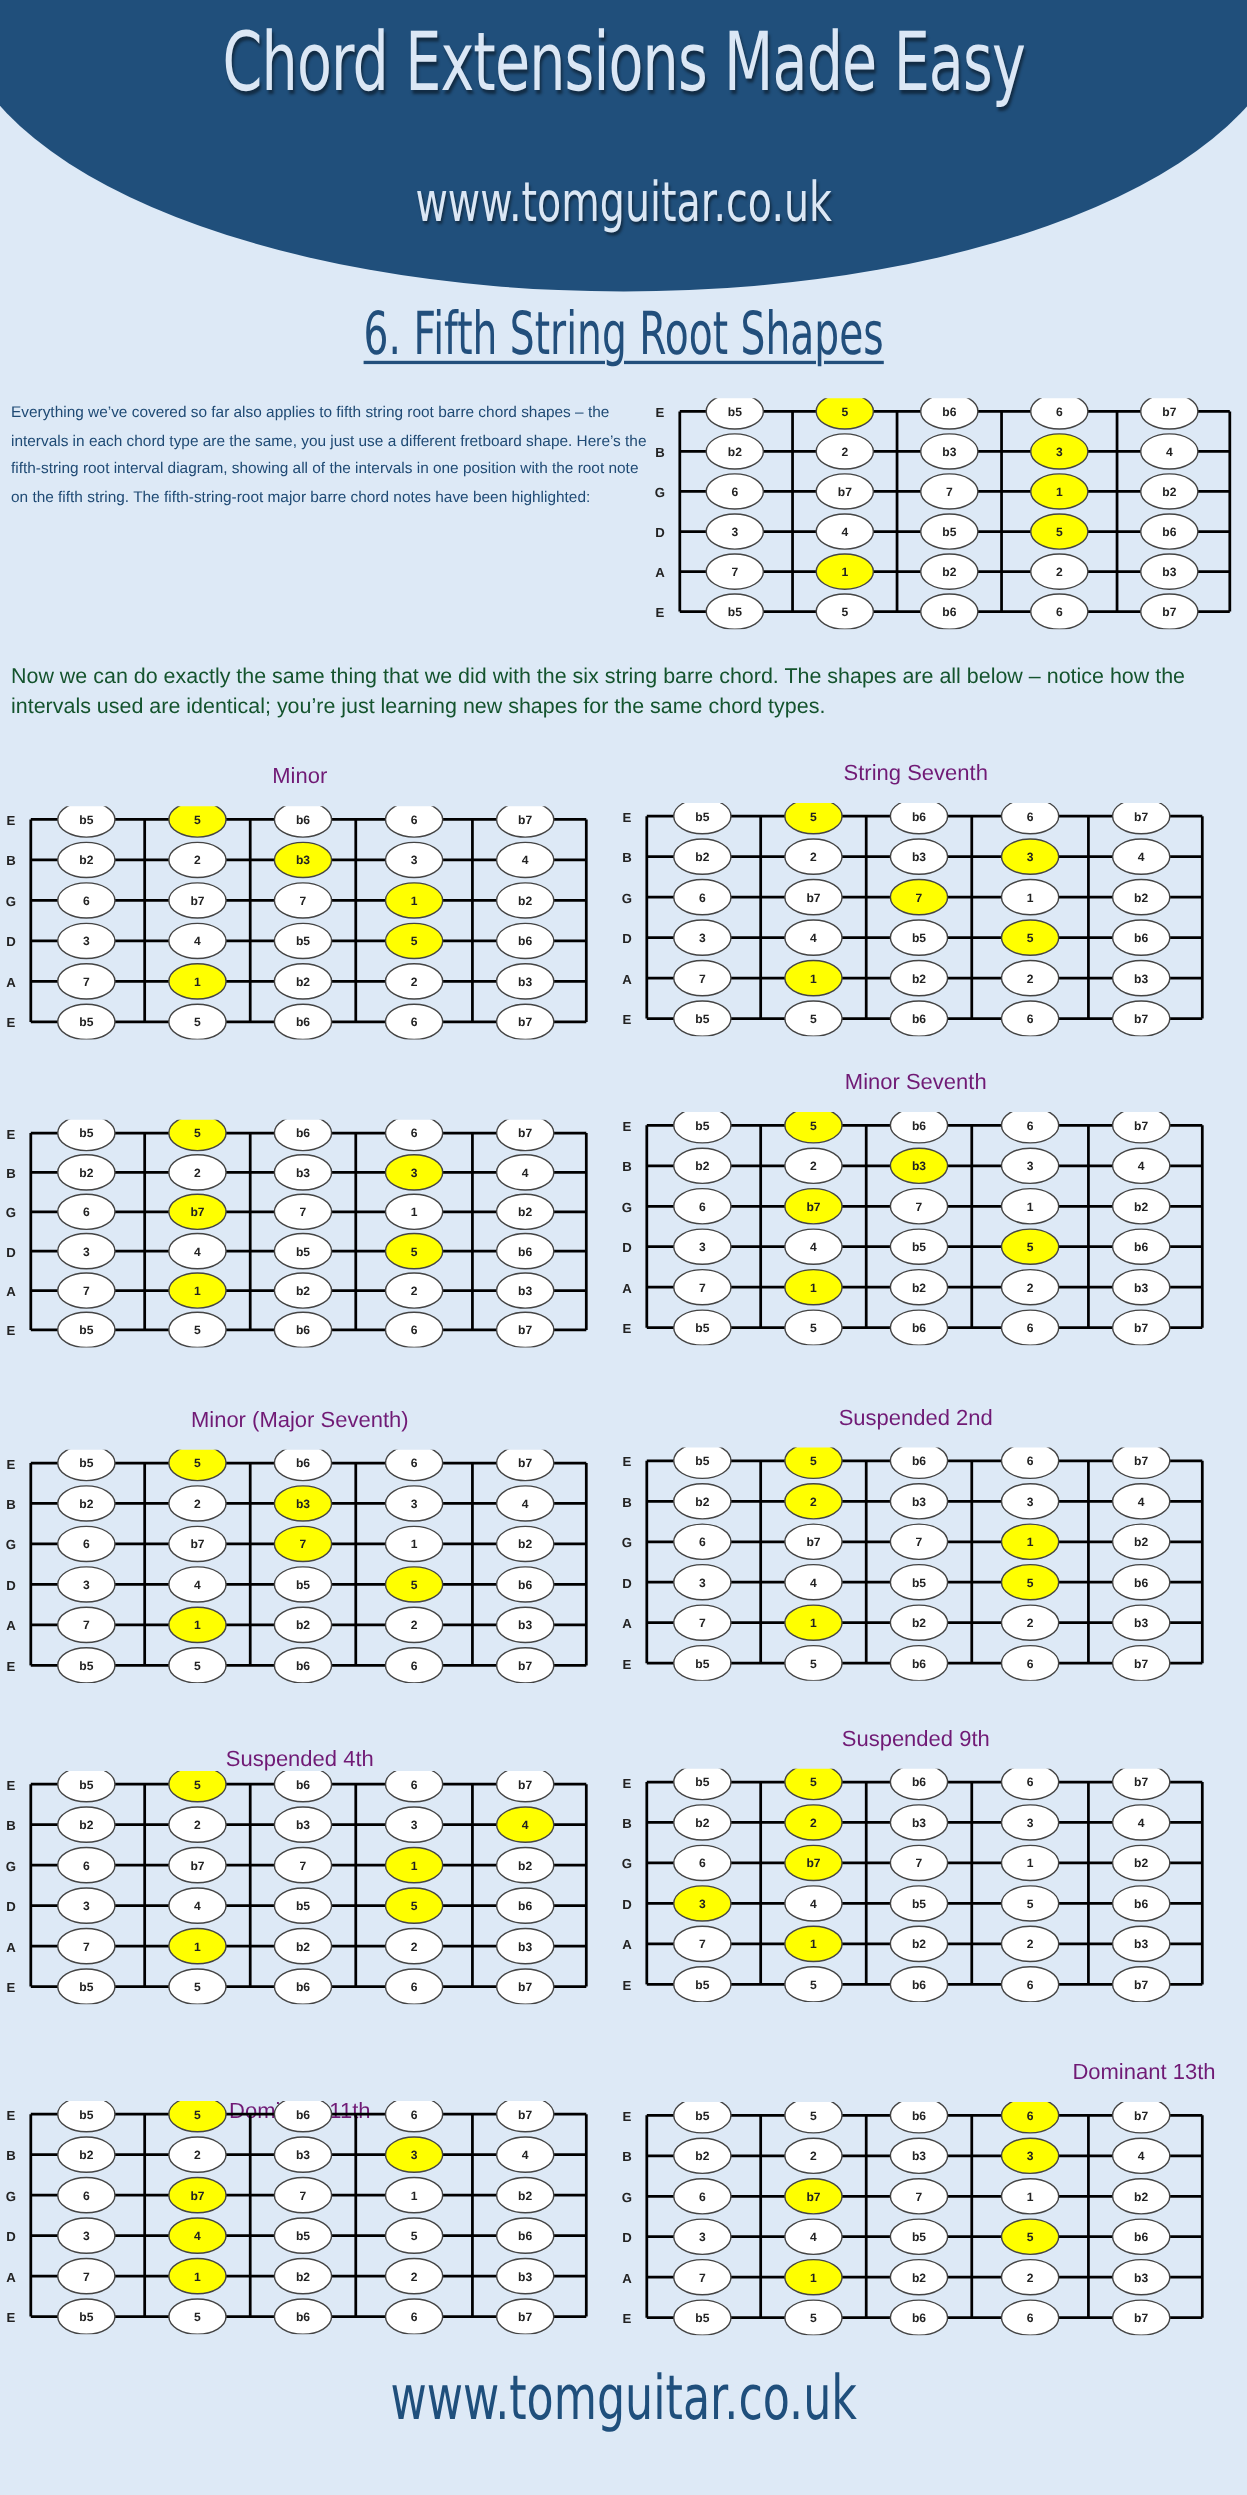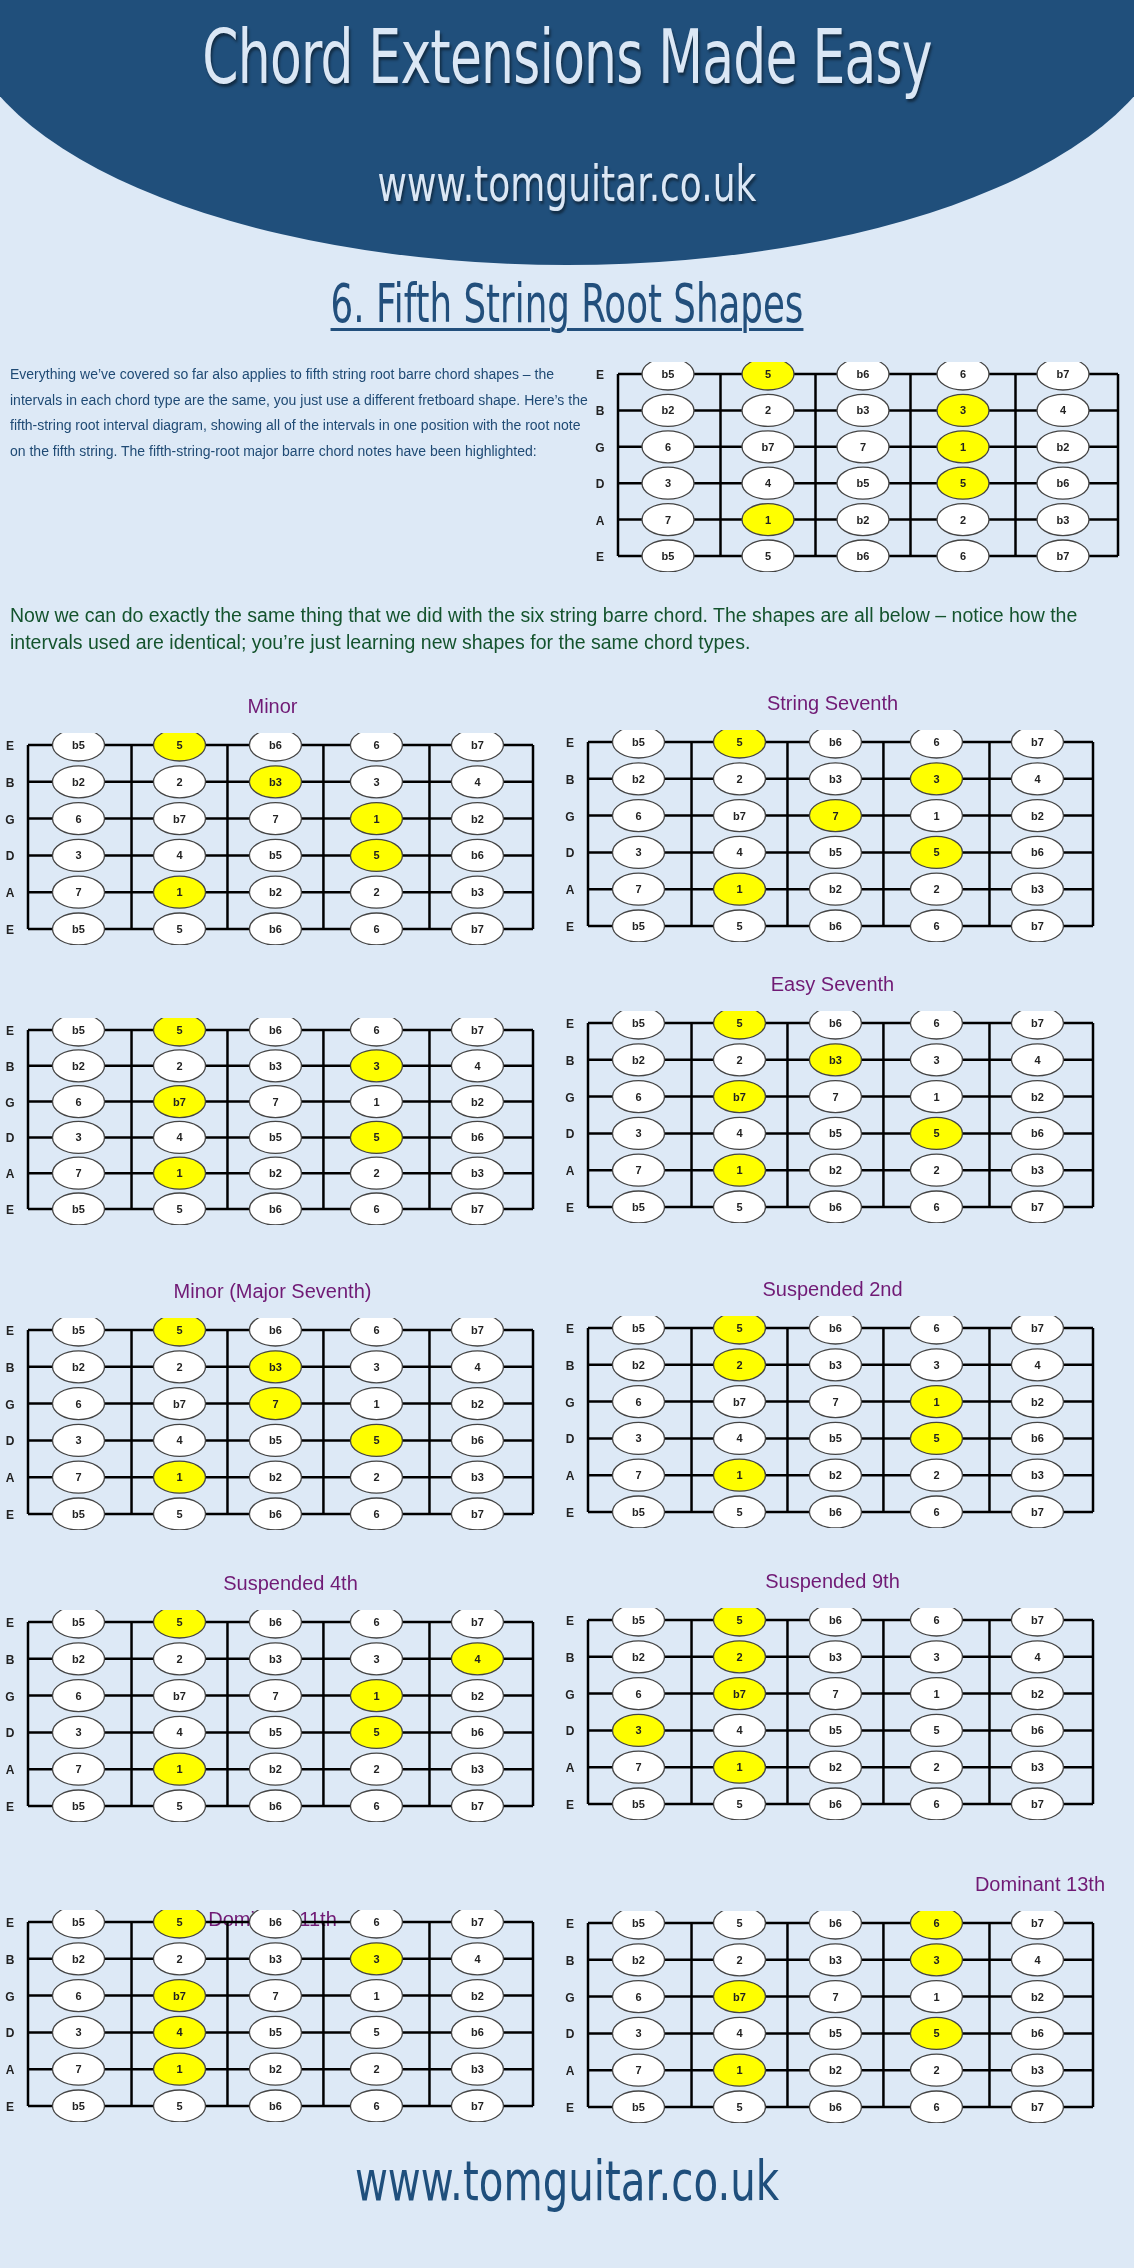--- a/index.html
+++ b/index.html
@@ -630,21 +630,21 @@
           <ellipse cx="376.45" cy="191" rx="26" ry="16" fill="#ffffff" stroke="#444" stroke-width="1.3"></ellipse>
           <text x="376.45" y="195" font-size="11" text-anchor="middle" fill="#222">6</text>
         </g>
         <g>
           <ellipse cx="477.45" cy="191" rx="26" ry="16" fill="#ffffff" stroke="#444" stroke-width="1.3"></ellipse>
           <text x="477.45" y="195" font-size="11" text-anchor="middle" fill="#222">b7</text>
         </g>
       </svg>
     </div>
     <div class="diagram" style="left: 560px; top: 973px; width: 545px; height: 250px;">
-      <div class="diagram-title" style="top: 0px;">Easy Seventh</div>
+      <div class="diagram-title" style="top: 0px;">Minor Seventh</div>
       <svg width="545" height="212" style="position: absolute; left: 0px; top: 38px;">
         <line x1="28" x2="533" y1="12" y2="12" stroke="#000" stroke-width="2.5"></line>
         <text x="10" y="17" font-size="12" text-anchor="middle" fill="#222">E</text>
         <line x1="28" x2="533" y1="48.8" y2="48.8" stroke="#000" stroke-width="2.5"></line>
         <text x="10" y="53.8" font-size="12" text-anchor="middle" fill="#222">B</text>
         <line x1="28" x2="533" y1="85.6" y2="85.6" stroke="#000" stroke-width="2.5"></line>
         <text x="10" y="90.6" font-size="12" text-anchor="middle" fill="#222">G</text>
         <line x1="28" x2="533" y1="122.39999999999999" y2="122.39999999999999" stroke="#000" stroke-width="2.5"></line>
         <text x="10" y="127.39999999999999" font-size="12" text-anchor="middle" fill="#222">D</text>
         <line x1="28" x2="533" y1="159.2" y2="159.2" stroke="#000" stroke-width="2.5"></line>
@@ -1059,21 +1059,21 @@
           <ellipse cx="376.45" cy="196" rx="26" ry="16" fill="#ffffff" stroke="#444" stroke-width="1.3"></ellipse>
           <text x="376.45" y="200" font-size="11" text-anchor="middle" fill="#222">6</text>
         </g>
         <g>
           <ellipse cx="477.45" cy="196" rx="26" ry="16" fill="#ffffff" stroke="#444" stroke-width="1.3"></ellipse>
           <text x="477.45" y="200" font-size="11" text-anchor="middle" fill="#222">b7</text>
         </g>
       </svg>
     </div>
     <div class="diagram" style="left: 0px; top: 1572px; width: 545px; height: 250px;">
-      <div class="diagram-title" style="top: 0px; padding-left: 18px;">Suspended 4th</div>
+      <div class="diagram-title" style="top: 16px;">Suspended 4th</div>
       <svg width="545" height="212" style="position: absolute; left: 0px; top: 38px;">
         <line x1="28" x2="533" y1="12" y2="12" stroke="#000" stroke-width="2.5"></line>
         <text x="10" y="17" font-size="12" text-anchor="middle" fill="#222">E</text>
         <line x1="28" x2="533" y1="48.8" y2="48.8" stroke="#000" stroke-width="2.5"></line>
         <text x="10" y="53.8" font-size="12" text-anchor="middle" fill="#222">B</text>
         <line x1="28" x2="533" y1="85.6" y2="85.6" stroke="#000" stroke-width="2.5"></line>
         <text x="10" y="90.6" font-size="12" text-anchor="middle" fill="#222">G</text>
         <line x1="28" x2="533" y1="122.39999999999999" y2="122.39999999999999" stroke="#000" stroke-width="2.5"></line>
         <text x="10" y="127.39999999999999" font-size="12" text-anchor="middle" fill="#222">D</text>
         <line x1="28" x2="533" y1="159.2" y2="159.2" stroke="#000" stroke-width="2.5"></line>

